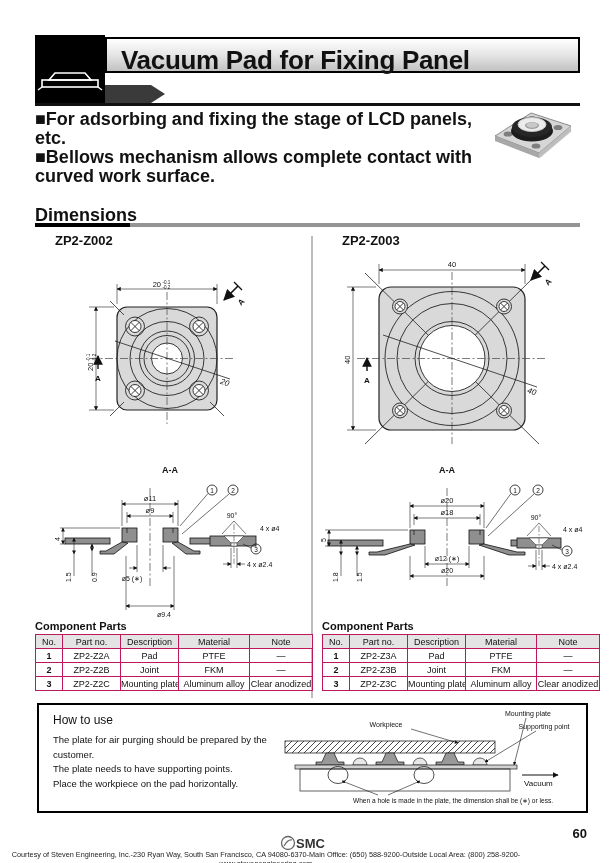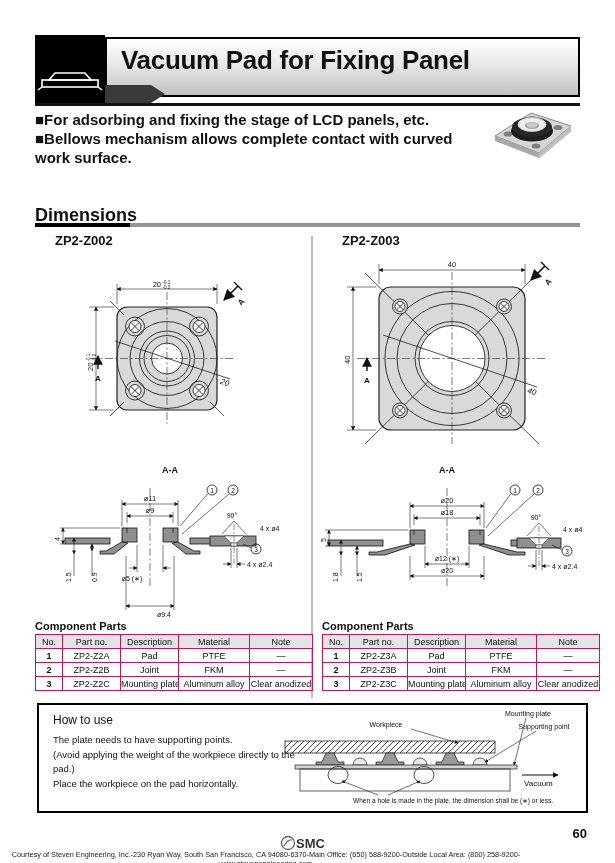--- a/index.html
+++ b/index.html
@@ -1,24 +1,24 @@
 <!DOCTYPE html>
 <html><head>
 <meta charset="utf-8">
 <style>
   html,body{margin:0;padding:0;background:#fff;}
   body{width:615px;height:863px;position:relative;font-family:"Liberation Sans",sans-serif;color:#111;overflow:hidden;}
   .abs{position:absolute;}
   
   .icon-box{left:35px;top:35px;width:70px;height:70px;background:#000;}
-  .title-bar{left:105px;top:37px;width:475px;height:60px;box-sizing:border-box;border:2px solid #000;
+  .title-bar{left:105px;top:37px;width:475px;height:36px;box-sizing:border-box;border:2px solid #000;
     background:linear-gradient(to bottom,#ffffff 0%,#e8e8e8 45%,#c2c2c2 100%);
     font-size:26px;font-weight:bold;letter-spacing:-0.3px;line-height:42px;padding-left:14px;}
   .header-rule{left:35px;top:103px;width:545px;height:3px;background:#111;}
-  .bullets{left:35px;top:110px;width:440px;font-size:15px;font-weight:bold;line-height:19px;}
+  .bullets{left:35px;top:110px;width:440px;font-size:18px;font-weight:bold;line-height:19px;}
   
   .dim-heading{left:35px;top:205px;font-size:18px;font-weight:bold;}
   .dim-underline{left:35px;top:223px;width:545px;height:4px;
     background:linear-gradient(to right,#000 0,#000 95px,#949494 95px,#949494 100%);}
   .model{font-size:13px;font-weight:bold;margin-left:20px;}
   .model-left{left:35px;top:233px;}
   .model-right{left:322px;top:233px;}
   .col-divider{left:311px;top:236px;width:2px;height:462px;background:#bcbcbc;}
   
   .parts{width:272px;}
@@ -508,22 +508,22 @@
       <td>Aluminum alloy</td>
       <td>Clear anodized</td>
     </tr>
   </tbody>
     </table>
 </div>
 
 <div class="abs howto">
   <div class="howto-title">How to use</div>
   <div class="howto-lines">
+    <div>The plate for air purging should be prepared by the customer.</div>
     <div>The plate needs to have supporting points.</div>
-    <div>(Avoid applying the weight of the workpiece directly to the pad.)</div>
     <div>Place the workpiece on the pad horizontally.</div>
   </div>
   <svg style="position:absolute;left:239px;top:2px;" width="310" height="103" viewBox="0 0 310 103">
     <defs>
       <pattern id="hatch" patternUnits="userSpaceOnUse" width="6" height="6">
         <path d="M0,6 L6,0" stroke="#333" stroke-width="0.9"></path>
       </pattern>
       <marker id="arwE" viewBox="0 0 10 10" refX="9" refY="5" markerWidth="6" markerHeight="6" orient="auto-start-reverse">
         <path d="M0,0 L10,5 L0,10 z" fill="#111"></path>
       </marker>

